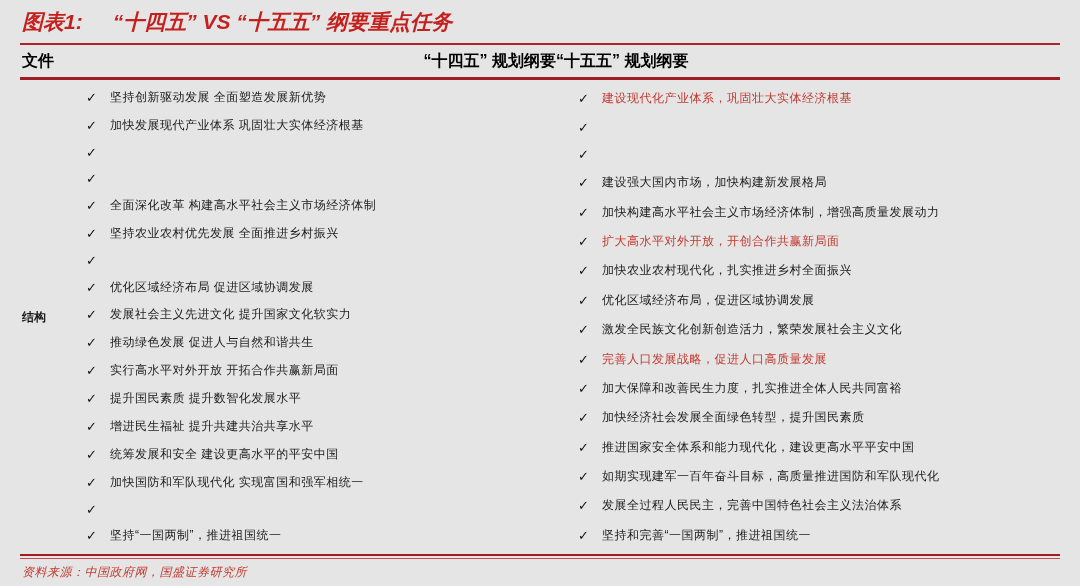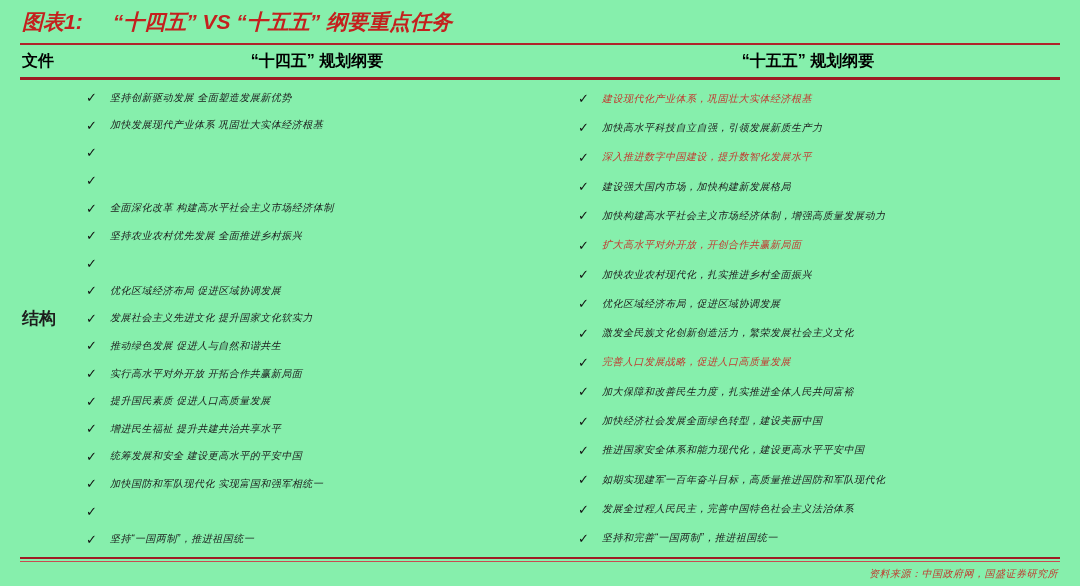--- a/index.html
+++ b/index.html
@@ -5,21 +5,21 @@
   * { box-sizing: border-box; margin: 0; padding: 0; }
   html, body { background: #ffffff; }
   body {
     font-family: "Liberation Sans", "DejaVu Sans", sans-serif;
     color: #1c1c1c;
   }
   .page {
     position: relative;
     width: 1080px;
     height: 586px;
-    background: #86efac;
+    background: #e5e5e5;
     padding: 5px 20px 0 20px;
     display: flex;
     flex-direction: column;
     overflow: hidden;
   }
   
   .title-row {
     display: flex;
     align-items: baseline;
     gap: 30px;
@@ -36,35 +36,35 @@
     display: flex;
     align-items: center;
     height: 35px;
     border-bottom: 3px solid #9e1c24;
     font-weight: bold;
     font-size: 16px;
     color: #000000;
     flex: 0 0 auto;
   }
   .hdr-file { width: 58px; padding-left: 2px; }
-  .hdr-col1 { width: 478px; text-align: center; }
-  .hdr-col2 { flex: 1; text-align: center; }
+  .hdr-col1 { width: 478px; text-align: right; }
+  .hdr-col2 { flex: 1; }
   
   .body-row {
     flex: 1 1 auto;
     display: flex;
     padding: 4px 0 4px 0;
     min-height: 0;
   }
   .row-label {
     width: 58px;
     display: flex;
     align-items: center;
     font-weight: bold;
-    font-size: 17px;
+    font-size: 12px;
     padding-left: 2px;
   }
   .col {
     display: flex;
     flex-direction: column;
     justify-content: space-around;
   }
   .col14 { width: 478px; }
   .col15 { flex: 1; padding-left: 14px; }
   .task-row {
@@ -73,41 +73,39 @@
     white-space: nowrap;
   }
   .check {
     flex: 0 0 32px;
     padding-left: 8px;
     font-weight: 700;
     font-size: 13px;
     color: #111111;
   }
   .task-text {
-    font-size: 10px;
+    font-size: 12px;
     letter-spacing: 0.5px;
     color: #1c1c1c;
-    font-style: italic;
   }
   .task-text.highlight { color: #c23a30; }
   
   .double-rule {
     flex: 0 0 auto;
     height: 5px;
     border-top: 2.5px solid #9e1c24;
     border-bottom: 1.5px solid #c94b52;
   }
   .source-row {
     flex: 0 0 auto;
     color: #c23a30;
     font-style: italic;
-    font-size: 10px;
+    font-size: 12px;
     padding: 5px 2px;
     letter-spacing: 0.5px;
-    text-align: right;
   }
 </style>
 </head>
 <body>
 
 <div class="page">
 
   <div class="title-row">
     <span class="fig-label">图表1:</span>
     <span class="fig-title">“十四五” VS “十五五” 纲要重点任务</span>
@@ -158,21 +156,21 @@
         <div class="task-row">
           <span class="check">✓</span>
           <span class="task-text">推动绿色发展 促进人与自然和谐共生</span>
         </div>
         <div class="task-row">
           <span class="check">✓</span>
           <span class="task-text">实行高水平对外开放 开拓合作共赢新局面</span>
         </div>
         <div class="task-row">
           <span class="check">✓</span>
-          <span class="task-text">提升国民素质 促进人口高质量发展</span>
+          <span class="task-text">提升国民素质 提升数智化发展水平</span>
         </div>
         <div class="task-row">
           <span class="check">✓</span>
           <span class="task-text">增进民生福祉 提升共建共治共享水平</span>
         </div>
         <div class="task-row">
           <span class="check">✓</span>
           <span class="task-text">统筹发展和安全 建设更高水平的平安中国</span>
         </div>
         <div class="task-row">
@@ -187,25 +185,23 @@
           <span class="task-text">坚持“一国两制”，推进祖国统一</span>
         </div>
       </div>
     <div class="col col15">
         <div class="task-row">
           <span class="check">✓</span>
           <span class="task-text highlight">建设现代化产业体系，巩固壮大实体经济根基</span>
         </div>
         <div class="task-row">
           <span class="check">✓</span>
-          <span class="task-text">加快高水平科技自立自强，引领发展新质生产力</span>
-        </div>
-        <div class="task-row">
-          <span class="check">✓</span>
-          <span class="task-text highlight">深入推进数字中国建设，提升数智化发展水平</span>
+        </div>
+        <div class="task-row">
+          <span class="check">✓</span>
         </div>
         <div class="task-row">
           <span class="check">✓</span>
           <span class="task-text">建设强大国内市场，加快构建新发展格局</span>
         </div>
         <div class="task-row">
           <span class="check">✓</span>
           <span class="task-text">加快构建高水平社会主义市场经济体制，增强高质量发展动力</span>
         </div>
         <div class="task-row">
@@ -227,21 +223,21 @@
         <div class="task-row">
           <span class="check">✓</span>
           <span class="task-text highlight">完善人口发展战略，促进人口高质量发展</span>
         </div>
         <div class="task-row">
           <span class="check">✓</span>
           <span class="task-text">加大保障和改善民生力度，扎实推进全体人民共同富裕</span>
         </div>
         <div class="task-row">
           <span class="check">✓</span>
-          <span class="task-text">加快经济社会发展全面绿色转型，建设美丽中国</span>
+          <span class="task-text">加快经济社会发展全面绿色转型，提升国民素质</span>
         </div>
         <div class="task-row">
           <span class="check">✓</span>
           <span class="task-text">推进国家安全体系和能力现代化，建设更高水平平安中国</span>
         </div>
         <div class="task-row">
           <span class="check">✓</span>
           <span class="task-text">如期实现建军一百年奋斗目标，高质量推进国防和军队现代化</span>
         </div>
         <div class="task-row">

